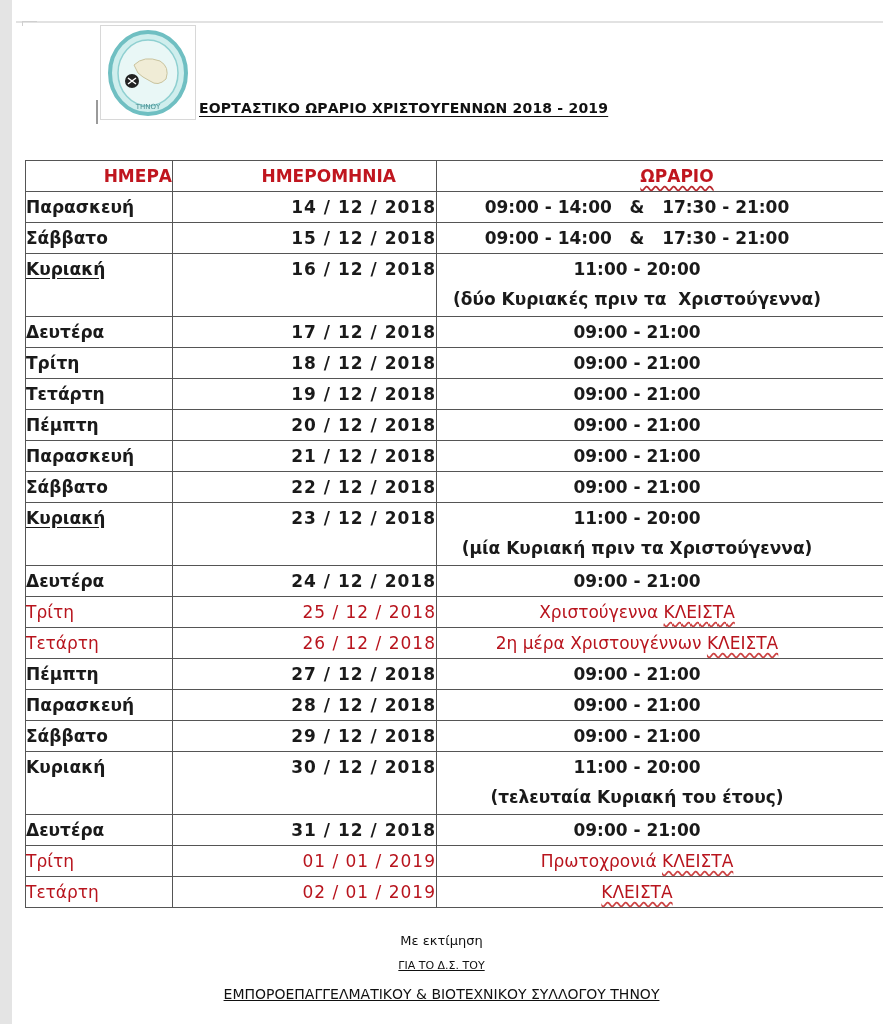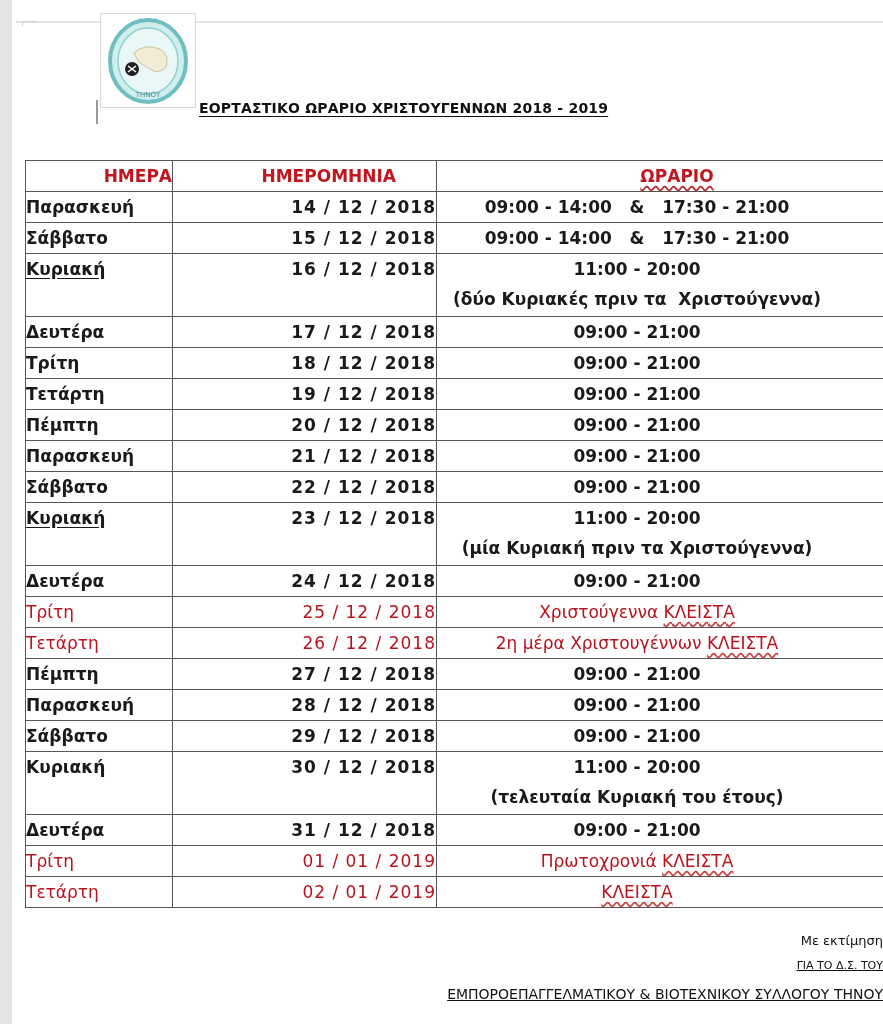--- a/index.html
+++ b/index.html
@@ -15,21 +15,21 @@
   }
   .page-top-line {
     position: absolute; left: 16px; top: 21px; width: 867px; height: 2px;
     background: #e2e2e2;
   }
   .corner-mark {
     position: absolute; left: 22px; top: 21px; width: 14px; height: 4px;
     border-left: 1px solid #cfcfcf; border-top: 1px solid #cfcfcf;
   }
   .logo-box {
-    position: absolute; left: 100px; top: 13px; width: 94px; height: 93px;
+    position: absolute; left: 100px; top: 25px; width: 94px; height: 93px;
     border: 1px solid #d8d8d8; background: #fff;
     display: flex; align-items: center; justify-content: center;
   }
   .cursor-mark {
     position: absolute; left: 96px; top: 100px; width: 2px; height: 24px;
     background: #9a9a9a;
   }
   .title {
     position: absolute; left: 199px; top: 100px;
     font-size: 14px; font-weight: bold; letter-spacing: 0.2px;
@@ -69,21 +69,21 @@
   td.hours { text-align: left; padding-left: 40px; }
   td.hours .line { display: block; text-align: center; width: 400px; white-space: nowrap; }
   tr.closed td { color: #b8141d; font-weight: normal; }
   tr.closed td span { font-weight: normal; }
   .closed-word {
     text-decoration: underline; text-decoration-style: wavy;
     text-decoration-color: #c44; text-underline-offset: 3px;
   }
   tr.double td { height: 62px; }
   .footer {
-    position: absolute; left: 0; width: 883px; text-align: right; color: #111;
+    position: absolute; left: 0; width: 883px; text-align: center; color: #111;
   }
   .footer.l1 { top: 933px; font-size: 13px; }
   .footer.l2 { top: 959px; font-size: 11px; text-decoration: underline; font-weight: normal; }
   .footer.l3 { top: 986px; font-size: 14px; text-decoration: underline; }
 </style>
 </head>
 <body>
 
 <div class="left-strip"></div>
 <div class="page-top-line"></div>

